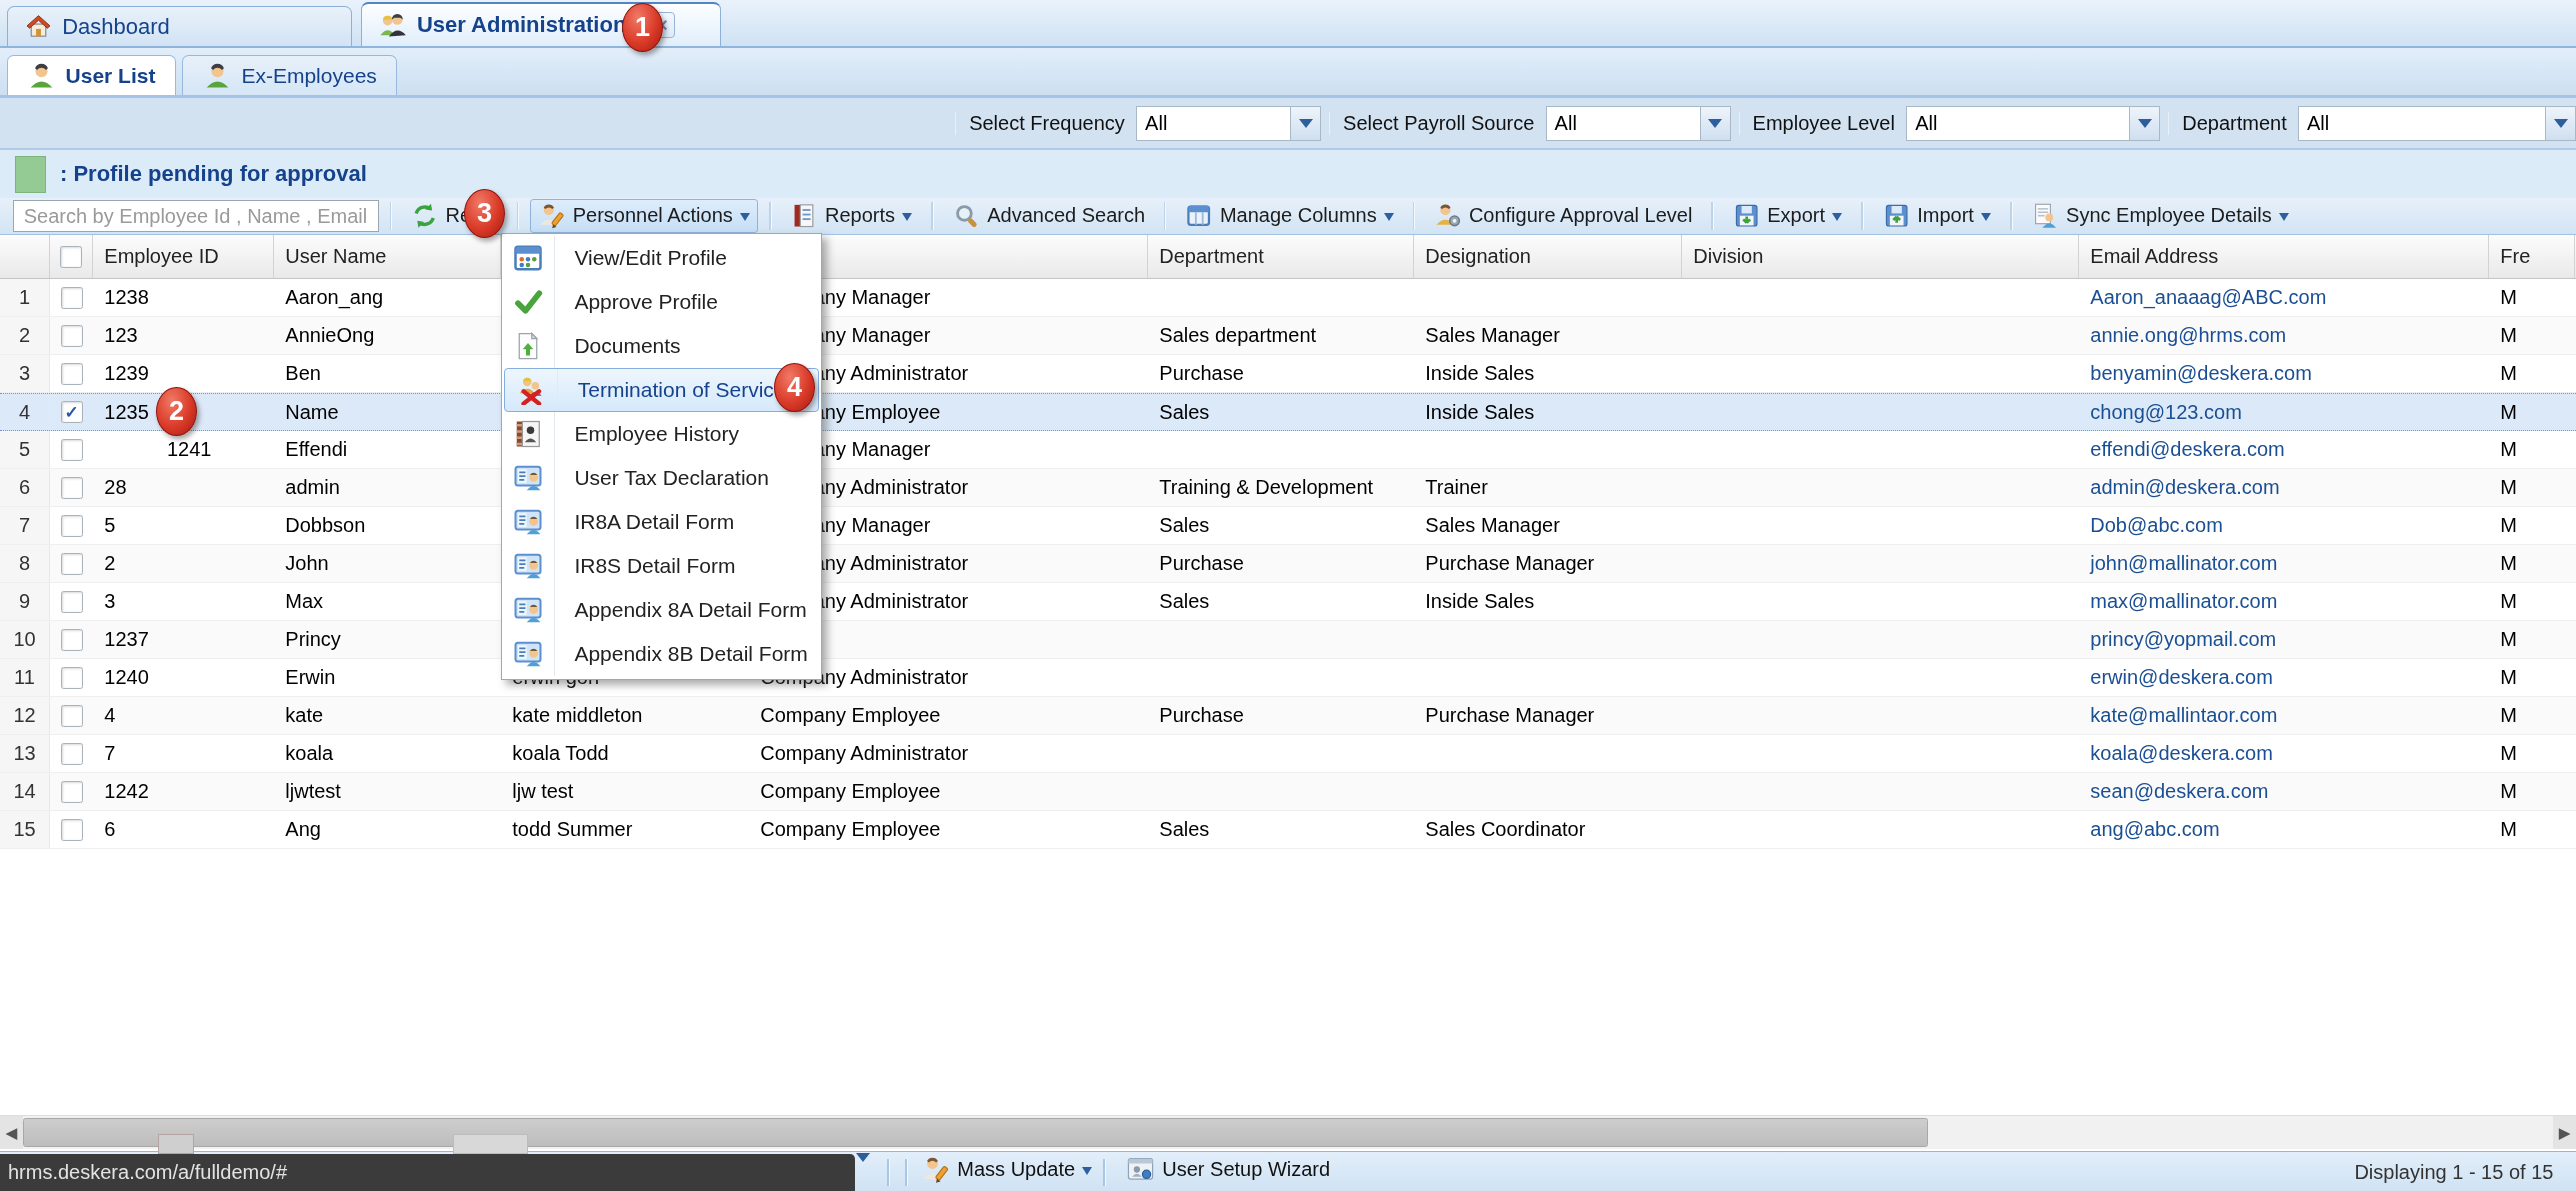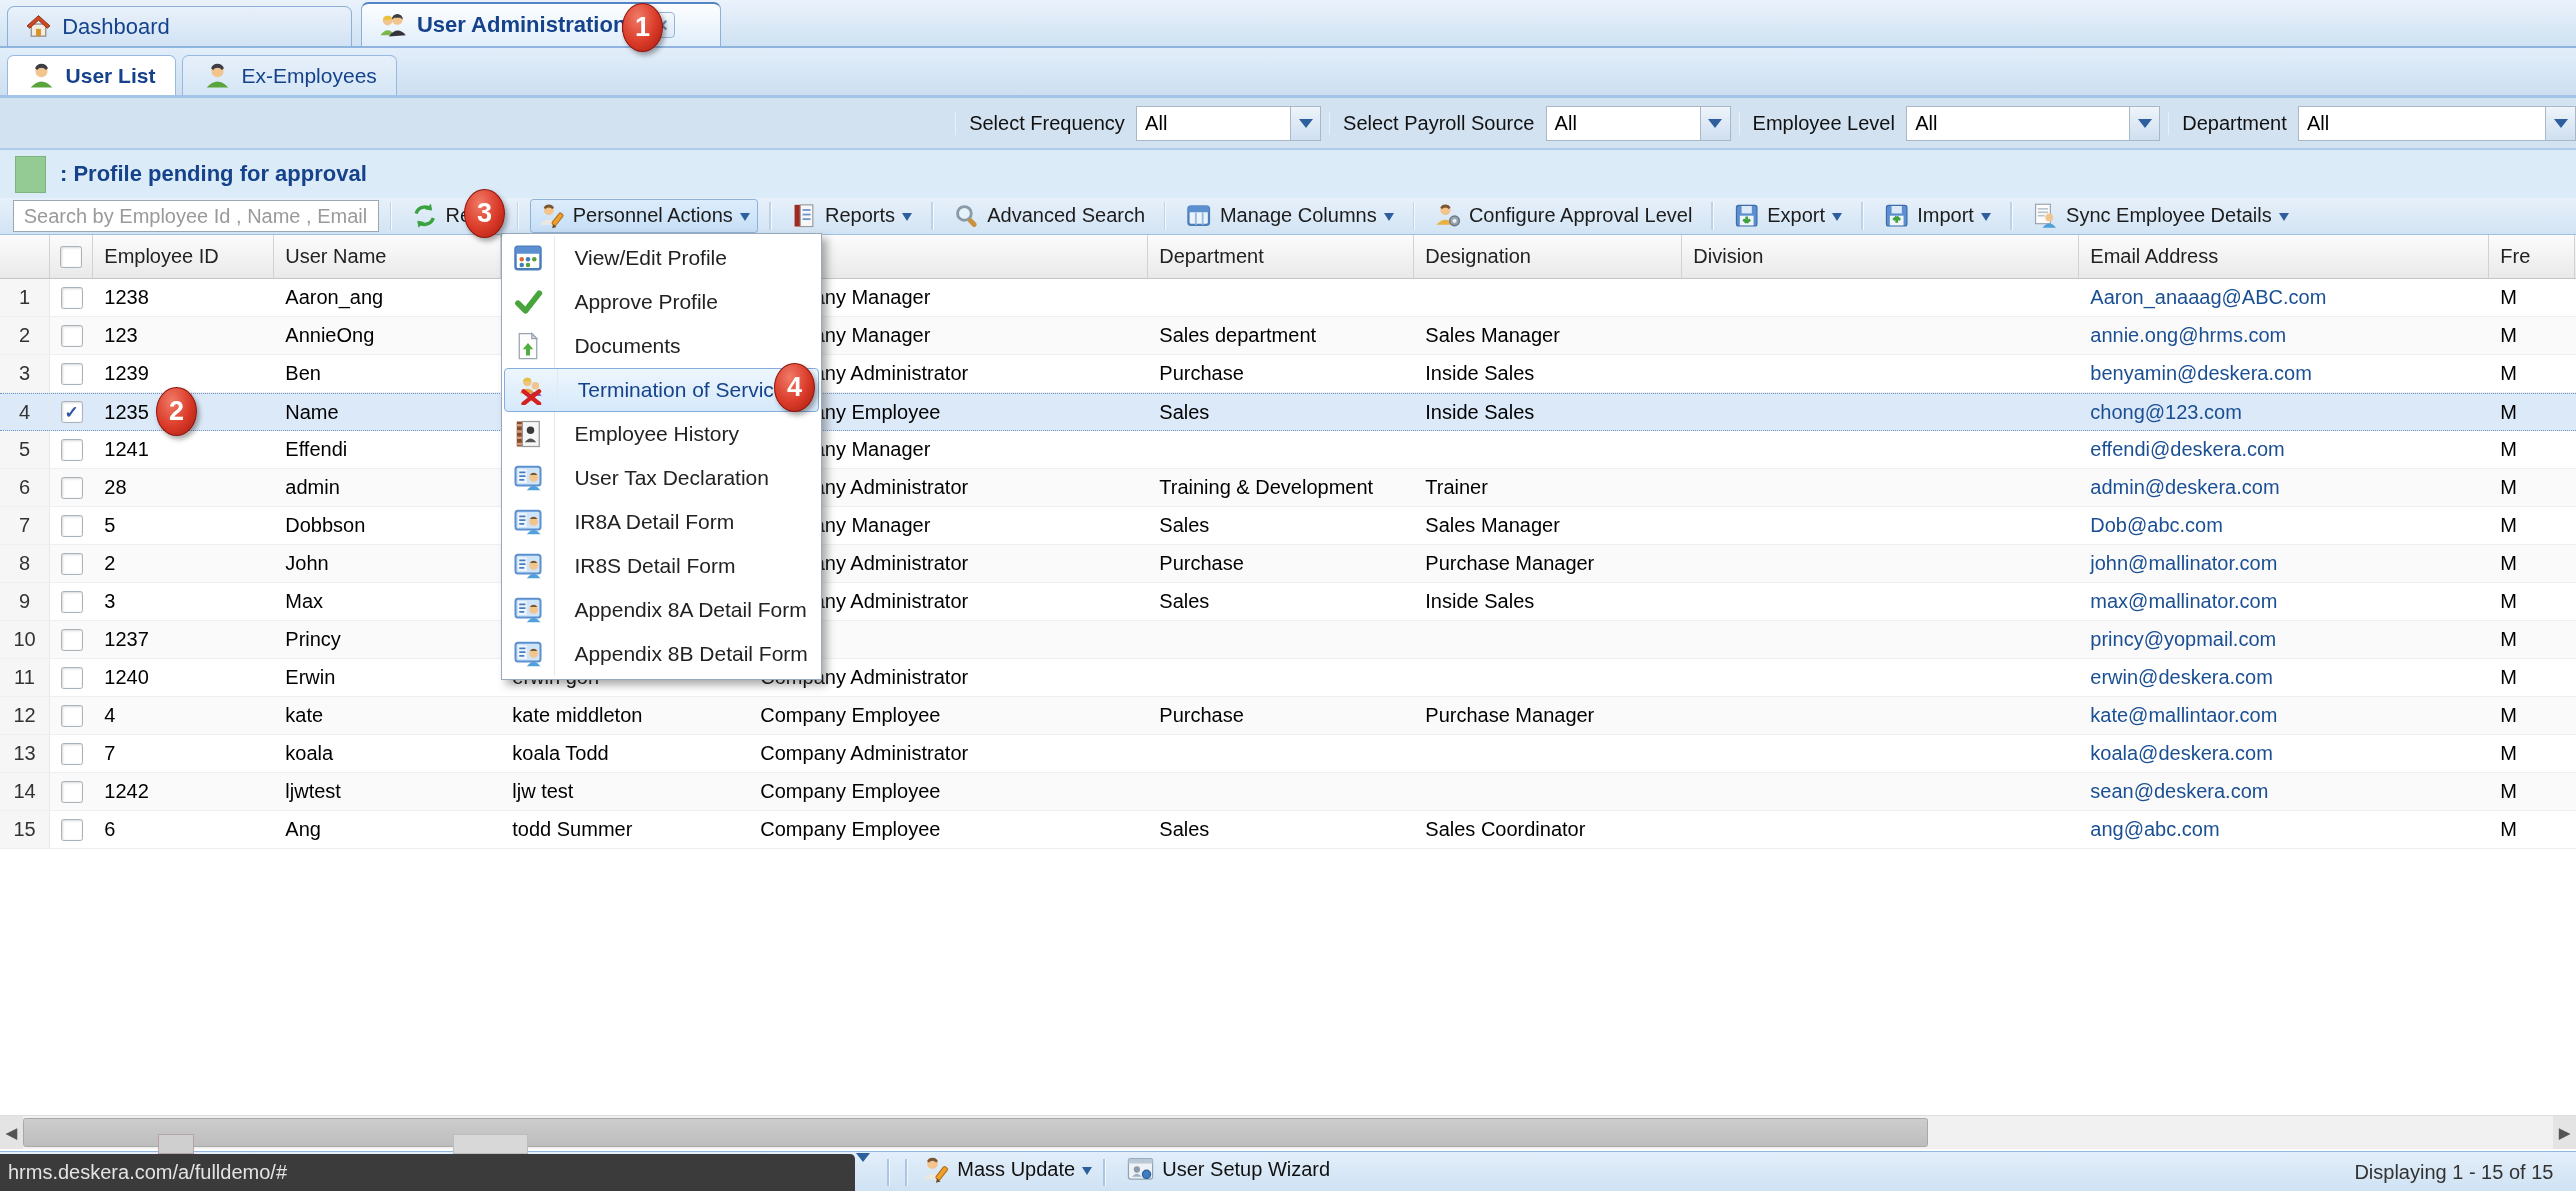--- a/index.html
+++ b/index.html
@@ -524,21 +524,21 @@
         <span>M</span>
       </div>
     </div>
     <div class="grow">
       <div class="gcell numcell" style="width: 50px;">
         <span>5</span>
       </div>
       <div class="gcell cbcell" style="width: 43px;">
         <span class="cb"></span>
       </div>
-      <div class="gcell" style="width: 181px;">
+      <div class="gcell" style="width: 181px; justify-content: center;">
         <span>1241</span>
       </div>
       <div class="gcell" style="width: 227px;">
         <span>Effendi</span>
       </div>
       <div class="gcell" style="width: 248px;">
         <span></span>
       </div>
       <div class="gcell" style="width: 399px;">
         <span>Company Manager</span>

